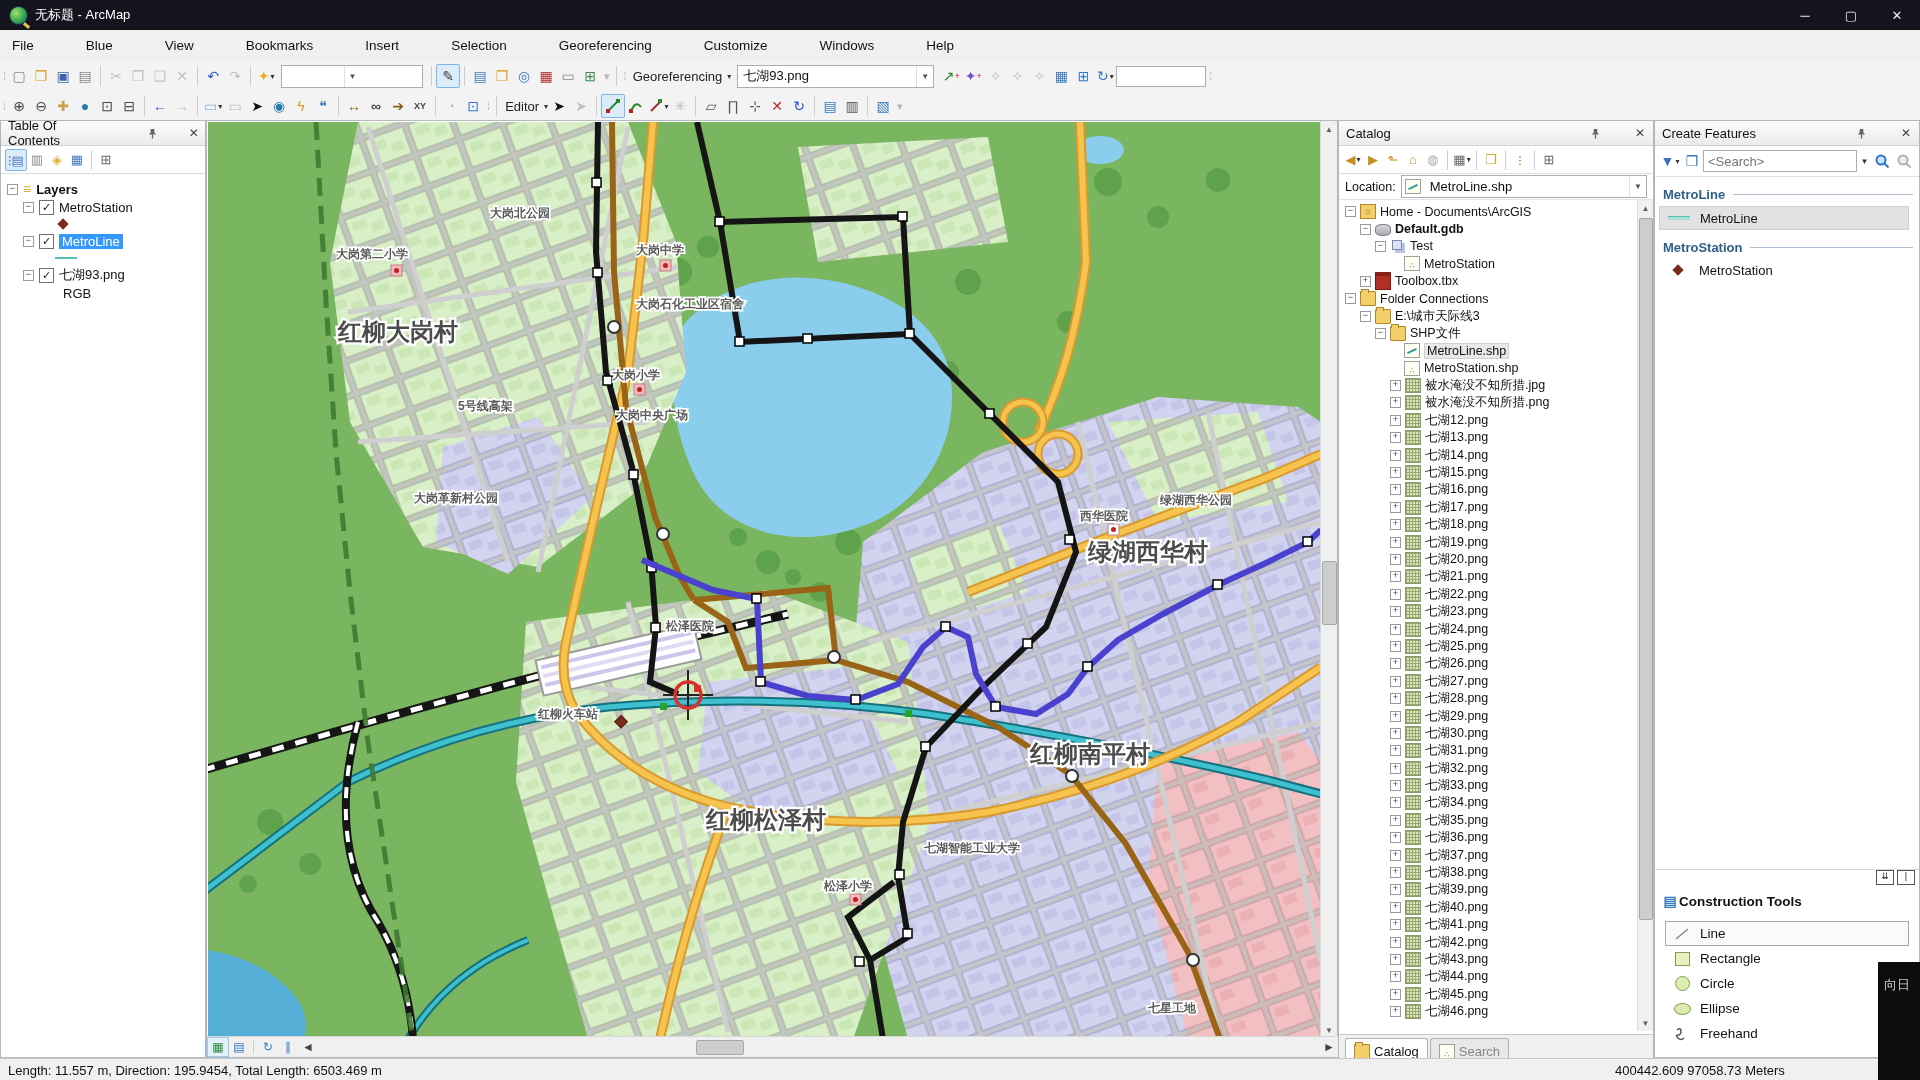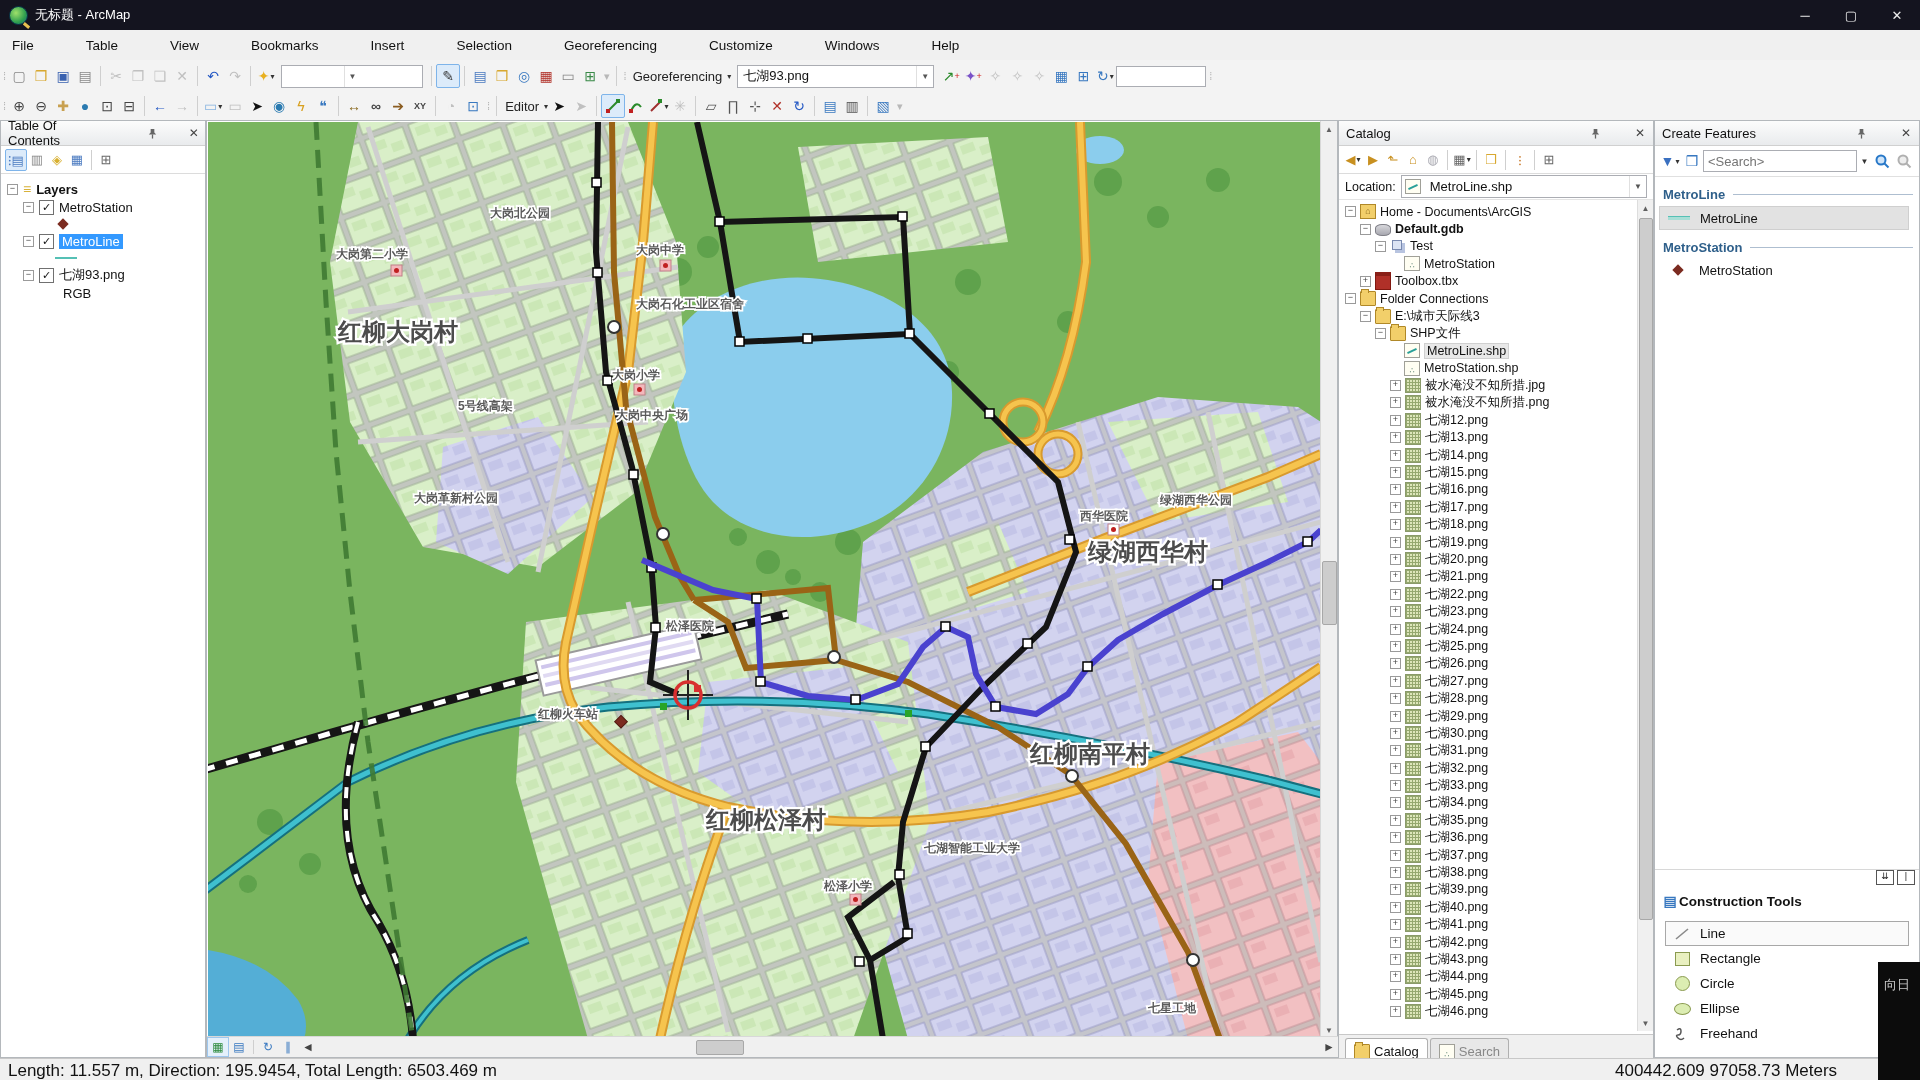--- a/index.html
+++ b/index.html
@@ -106,21 +106,21 @@
   .split-btn{width:16px;height:13px;border:1px solid #555;font-size:9px;line-height:11px;text-align:center;margin-left:3px;color:#222;background:#fff;}
   #ct-head{position:absolute;left:0;top:768px;width:264px;height:24px;display:flex;align-items:center;padding-left:6px;font-weight:bold;font-size:13.5px;box-sizing:border-box;}
   #ct-list{position:absolute;left:10px;top:800px;width:244px;}
   .ct-item{display:flex;align-items:center;height:23px;font-size:13.5px;border:1px solid transparent;padding-left:4px;}
   .ct-item.sel{border:1px solid #a8a8a8;background:#fafafa;}
   .ct-sym{width:24px;display:flex;align-items:center;justify-content:center;margin-right:6px;}
   .sh-rect{width:13px;height:12px;background:#e9f0c0;border:1px solid #8a9a50;}
   .sh-circle{width:13px;height:13px;background:#dcedb2;border:1px solid #8a9a50;border-radius:50%;}
   .sh-ellipse{width:15px;height:10px;background:#dcedb2;border:1px solid #8a9a50;border-radius:50%;}
   
-  #statusbar{position:absolute;left:0;top:1058px;width:1920px;height:22px;background:#f0f0f0;border-top:1px solid #c8c8c8;display:flex;align-items:flex-end;font-size:17px;}
+  #statusbar{position:absolute;left:0;top:1058px;width:1920px;height:22px;background:#f0f0f0;border-top:1px solid #c8c8c8;display:flex;align-items:center;font-size:13px;}
   #status-left{padding-left:8px;}
   #status-coords{position:absolute;left:1615px;}
   
   #overlay-box{position:absolute;left:1878px;top:962px;width:42px;height:118px;background:#0c0c0c;z-index:99;color:#c8c8c8;font-size:13px;padding:14px 0 0 6px;box-sizing:border-box;}
   svg text{paint-order:stroke;stroke:#ffffff;stroke-width:3.5px;fill:#5a5a5a;font-family:"Liberation Sans",sans-serif;font-weight:bold;}
   svg text.big{stroke-width:4.5px;fill:#4c4c4c;}
 </style>
 </head>
 <body>
 
@@ -131,21 +131,21 @@
     <span id="title-text">无标题 - ArcMap</span>
     <div id="winbtns">
       <span class="winbtn">─</span>
       <span class="winbtn">▢</span>
       <span class="winbtn">✕</span>
     </div>
   </div>
 
   <div id="menubar">
       <span class="menu-item">File</span>
-      <span class="menu-item">Table</span>
+      <span class="menu-item">Blue</span>
       <span class="menu-item">View</span>
       <span class="menu-item">Bookmarks</span>
       <span class="menu-item">Insert</span>
       <span class="menu-item">Selection</span>
       <span class="menu-item">Georeferencing</span>
       <span class="menu-item">Customize</span>
       <span class="menu-item">Windows</span>
       <span class="menu-item">Help</span>
     </div>
 

